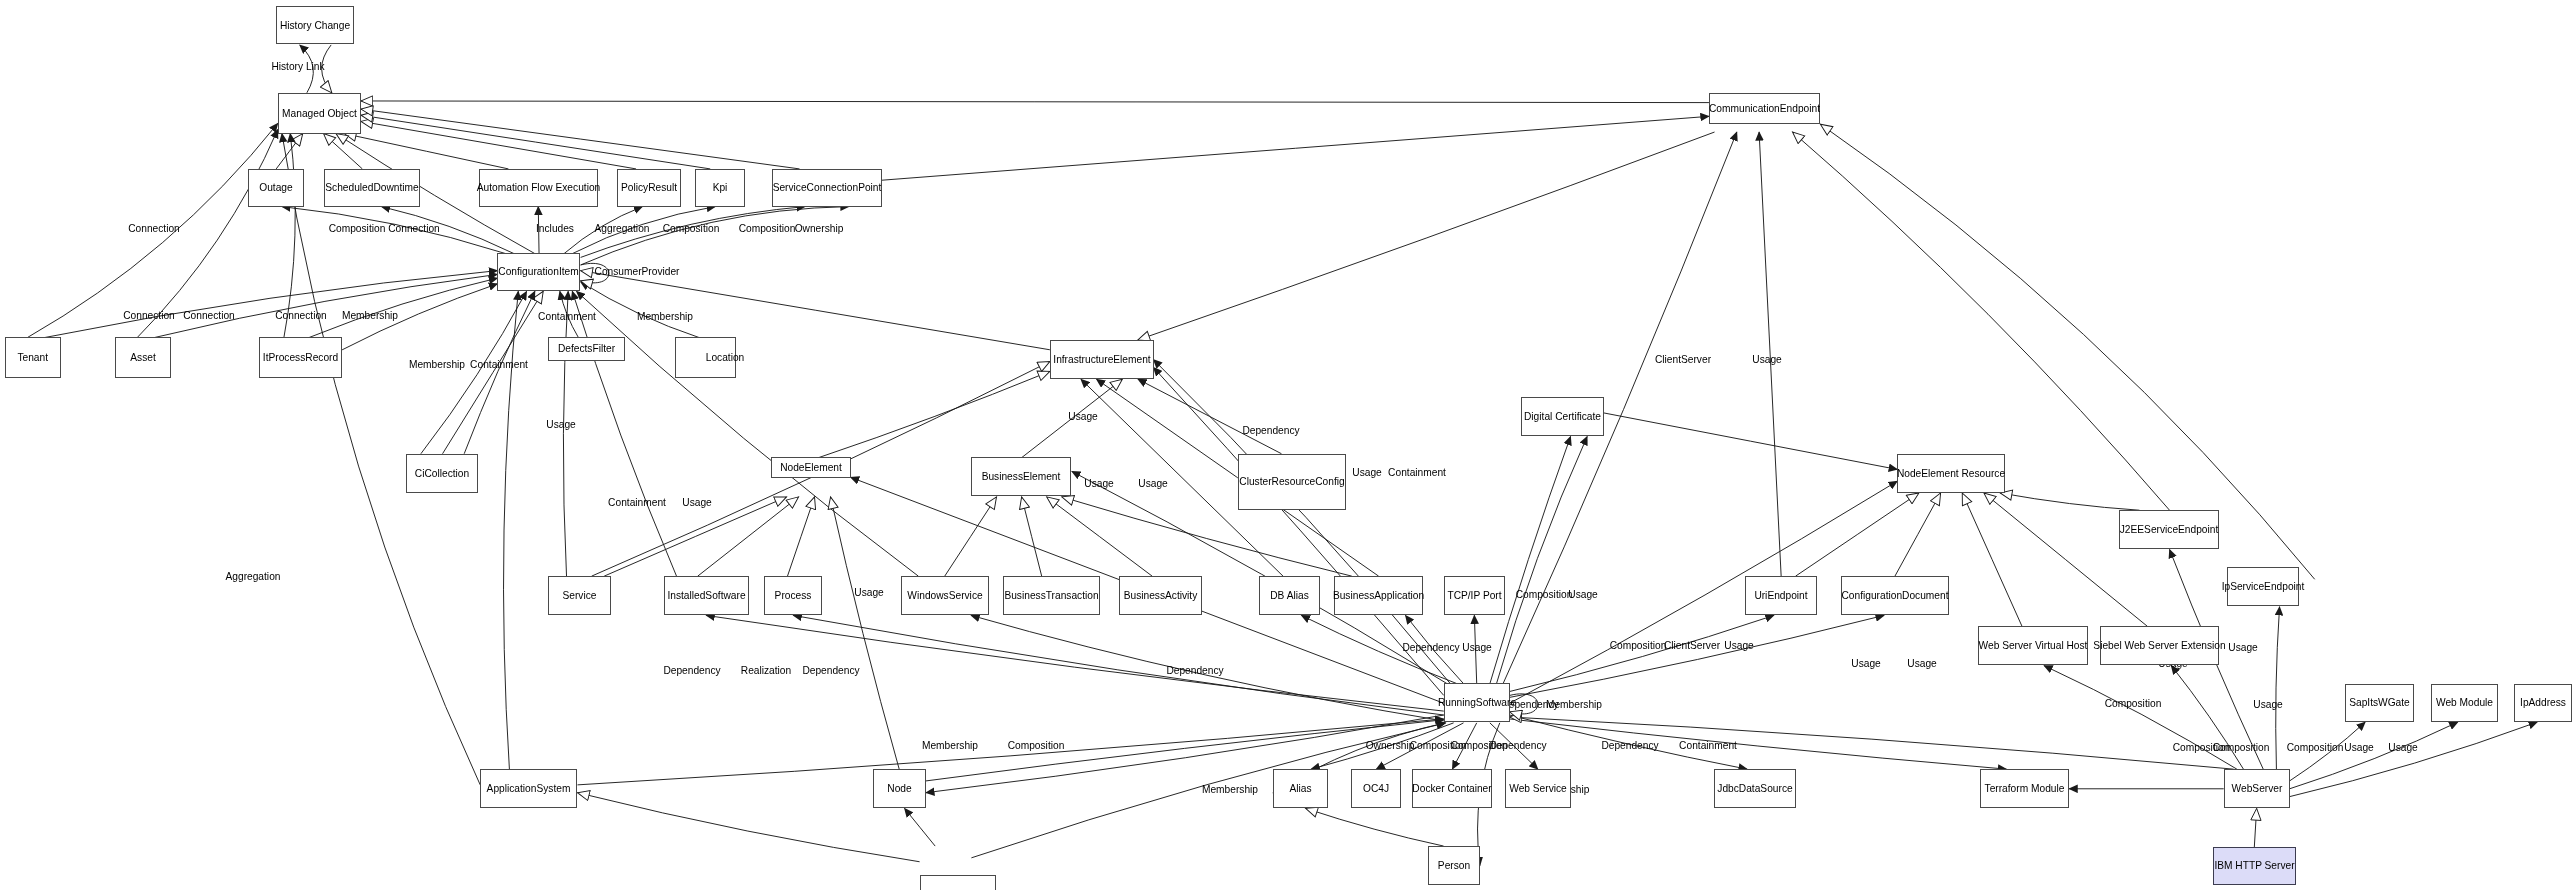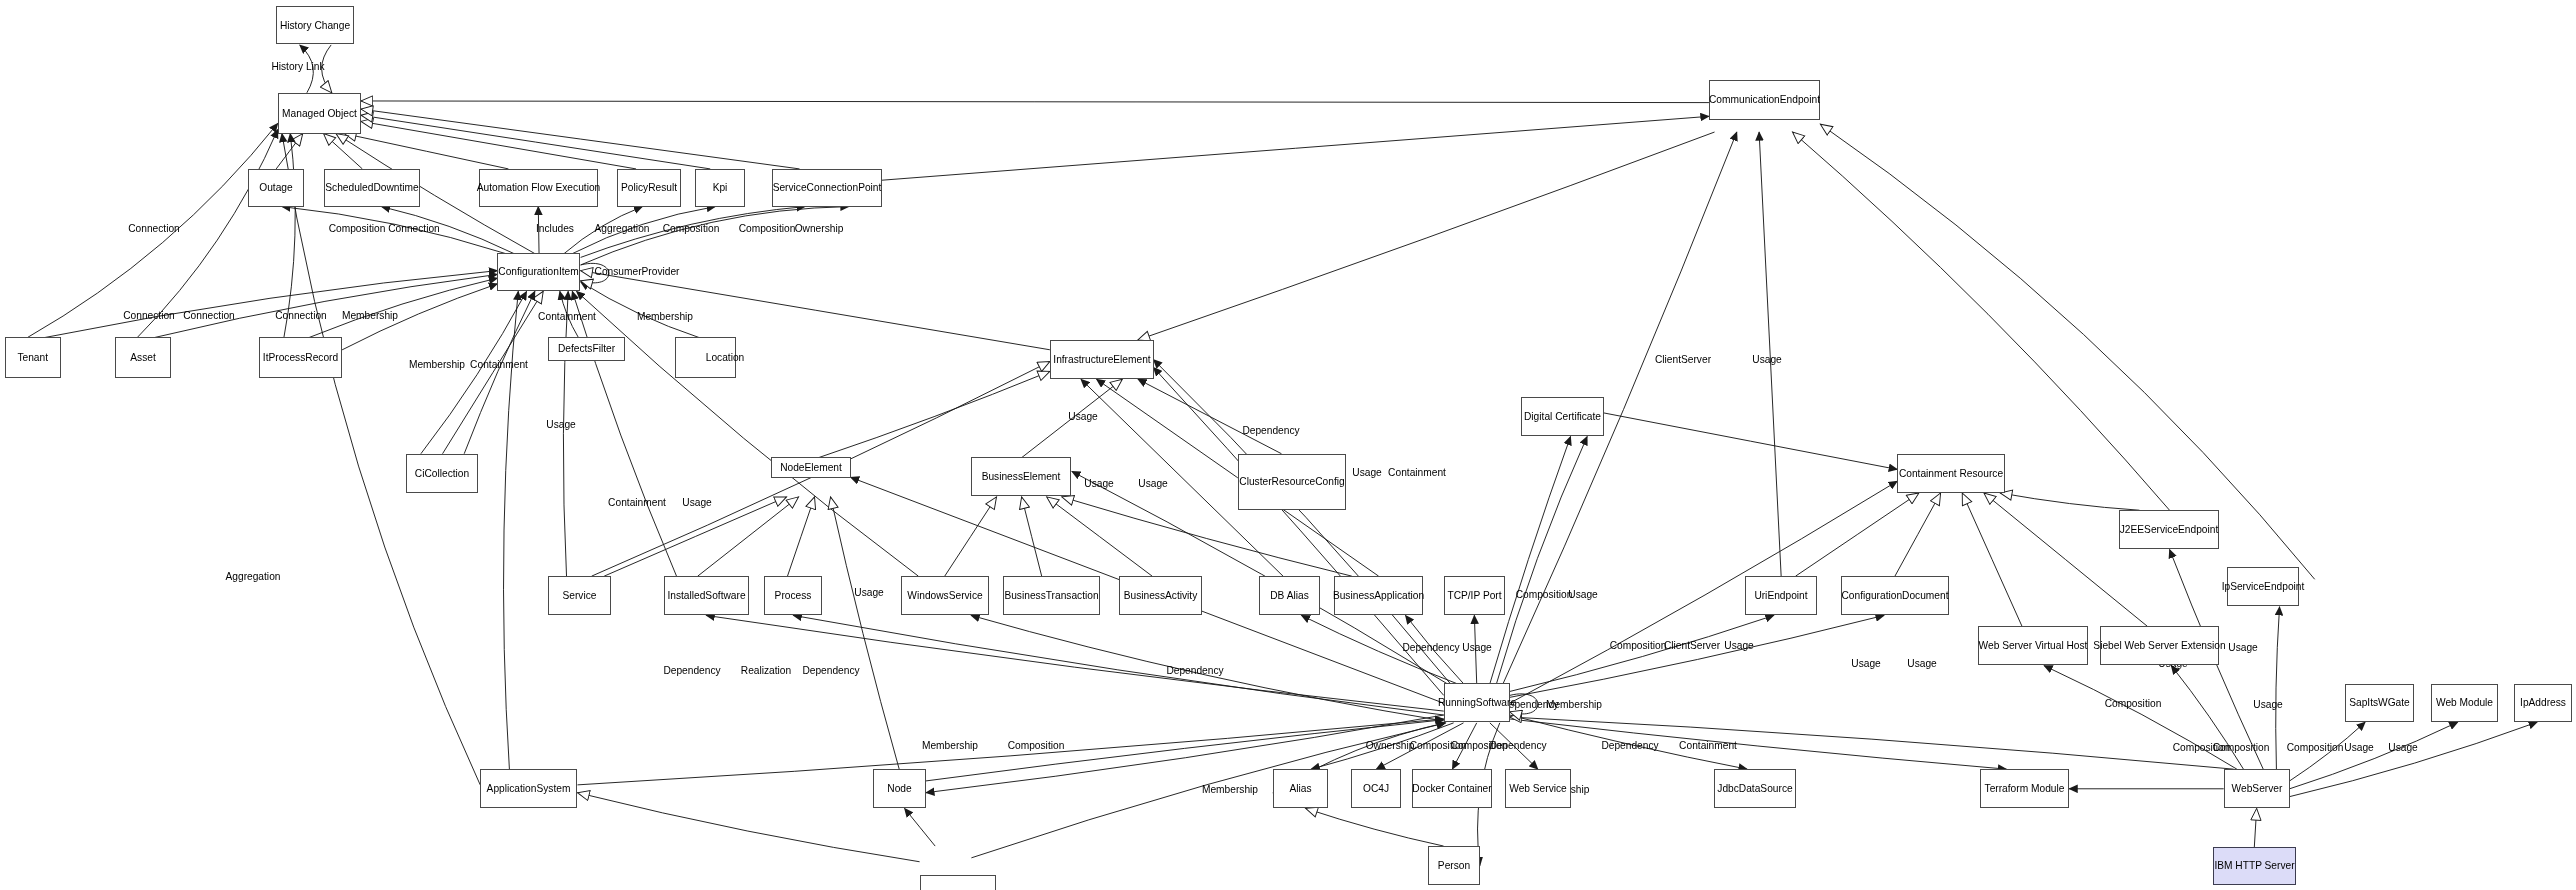--- a/index.html
+++ b/index.html
@@ -136,33 +136,33 @@
   <div id="node-layer">
       <div class="uml-node" style="left: 276px; top: 6.3px; width: 78px; height: 38px;">History Change</div>
       <div class="uml-node" style="left: 278px; top: 93px; width: 83px; height: 41px;">Managed Object</div>
       <div class="uml-node" style="left: 248px; top: 169px; width: 56px; height: 38px;">Outage</div>
       <div class="uml-node" style="left: 324px; top: 169px; width: 96px; height: 38px;">ScheduledDowntime</div>
       <div class="uml-node" style="left: 479px; top: 169px; width: 119px; height: 38px;">Automation Flow Execution</div>
       <div class="uml-node" style="left: 617px; top: 169px; width: 64px; height: 38px;">PolicyResult</div>
       <div class="uml-node" style="left: 695px; top: 169px; width: 50px; height: 38px;">Kpi</div>
       <div class="uml-node" style="left: 772px; top: 169px; width: 110px; height: 38px;">ServiceConnectionPoint</div>
       <div class="uml-node" style="left: 497px; top: 253px; width: 83px; height: 38px;">ConfigurationItem</div>
-      <div class="uml-node" style="left: 1709px; top: 80px; width: 111px; height: 40px;">CommunicationEndpoint</div>
+      <div class="uml-node" style="left: 1709px; top: 93px; width: 111px; height: 31px;">CommunicationEndpoint</div>
       <div class="uml-node" style="left: 4.7px; top: 337px; width: 56px; height: 41px;">Tenant</div>
       <div class="uml-node" style="left: 115px; top: 337px; width: 56px; height: 41px;">Asset</div>
       <div class="uml-node" style="left: 259px; top: 337px; width: 83px; height: 41px;">ItProcessRecord</div>
       <div class="uml-node" style="left: 548px; top: 337px; width: 77px; height: 24px;">DefectsFilter</div>
       <div class="uml-node" style="left: 675px; top: 337px; width: 61px; height: 41px; padding-left: 39px;">Location</div>
       <div class="uml-node" style="left: 1050px; top: 340px; width: 104px; height: 39px;">InfrastructureElement</div>
       <div class="uml-node" style="left: 1521px; top: 397px; width: 83px; height: 39px;">Digital Certificate</div>
       <div class="uml-node" style="left: 406px; top: 454px; width: 72px; height: 39px;">CiCollection</div>
       <div class="uml-node" style="left: 1238px; top: 454px; width: 108px; height: 56px;">ClusterResourceConfig</div>
       <div class="uml-node" style="left: 771px; top: 457px; width: 80px; height: 21px;">NodeElement</div>
       <div class="uml-node" style="left: 971px; top: 457px; width: 100px; height: 39px;">BusinessElement</div>
-      <div class="uml-node" style="left: 1897px; top: 454px; width: 108px; height: 39px;">Containment Resource</div>
+      <div class="uml-node" style="left: 1897px; top: 454px; width: 108px; height: 39px;">NodeElement Resource</div>
       <div class="uml-node" style="left: 2119px; top: 510px; width: 100px; height: 39px;">J2EEServiceEndpoint</div>
       <div class="uml-node" style="left: 2227px; top: 567px; width: 72px; height: 39px;">IpServiceEndpoint</div>
       <div class="uml-node" style="left: 548px; top: 576px; width: 63px; height: 39px;">Service</div>
       <div class="uml-node" style="left: 664px; top: 576px; width: 85px; height: 39px;">InstalledSoftware</div>
       <div class="uml-node" style="left: 764px; top: 576px; width: 58px; height: 39px;">Process</div>
       <div class="uml-node" style="left: 901px; top: 576px; width: 88px; height: 39px;">WindowsService</div>
       <div class="uml-node" style="left: 1003px; top: 576px; width: 97px; height: 39px;">BusinessTransaction</div>
       <div class="uml-node" style="left: 1119px; top: 576px; width: 83px; height: 39px;">BusinessActivity</div>
       <div class="uml-node" style="left: 1259px; top: 576px; width: 61px; height: 39px;">DB Alias</div>
       <div class="uml-node" style="left: 1334px; top: 576px; width: 89px; height: 39px;">BusinessApplication</div>

